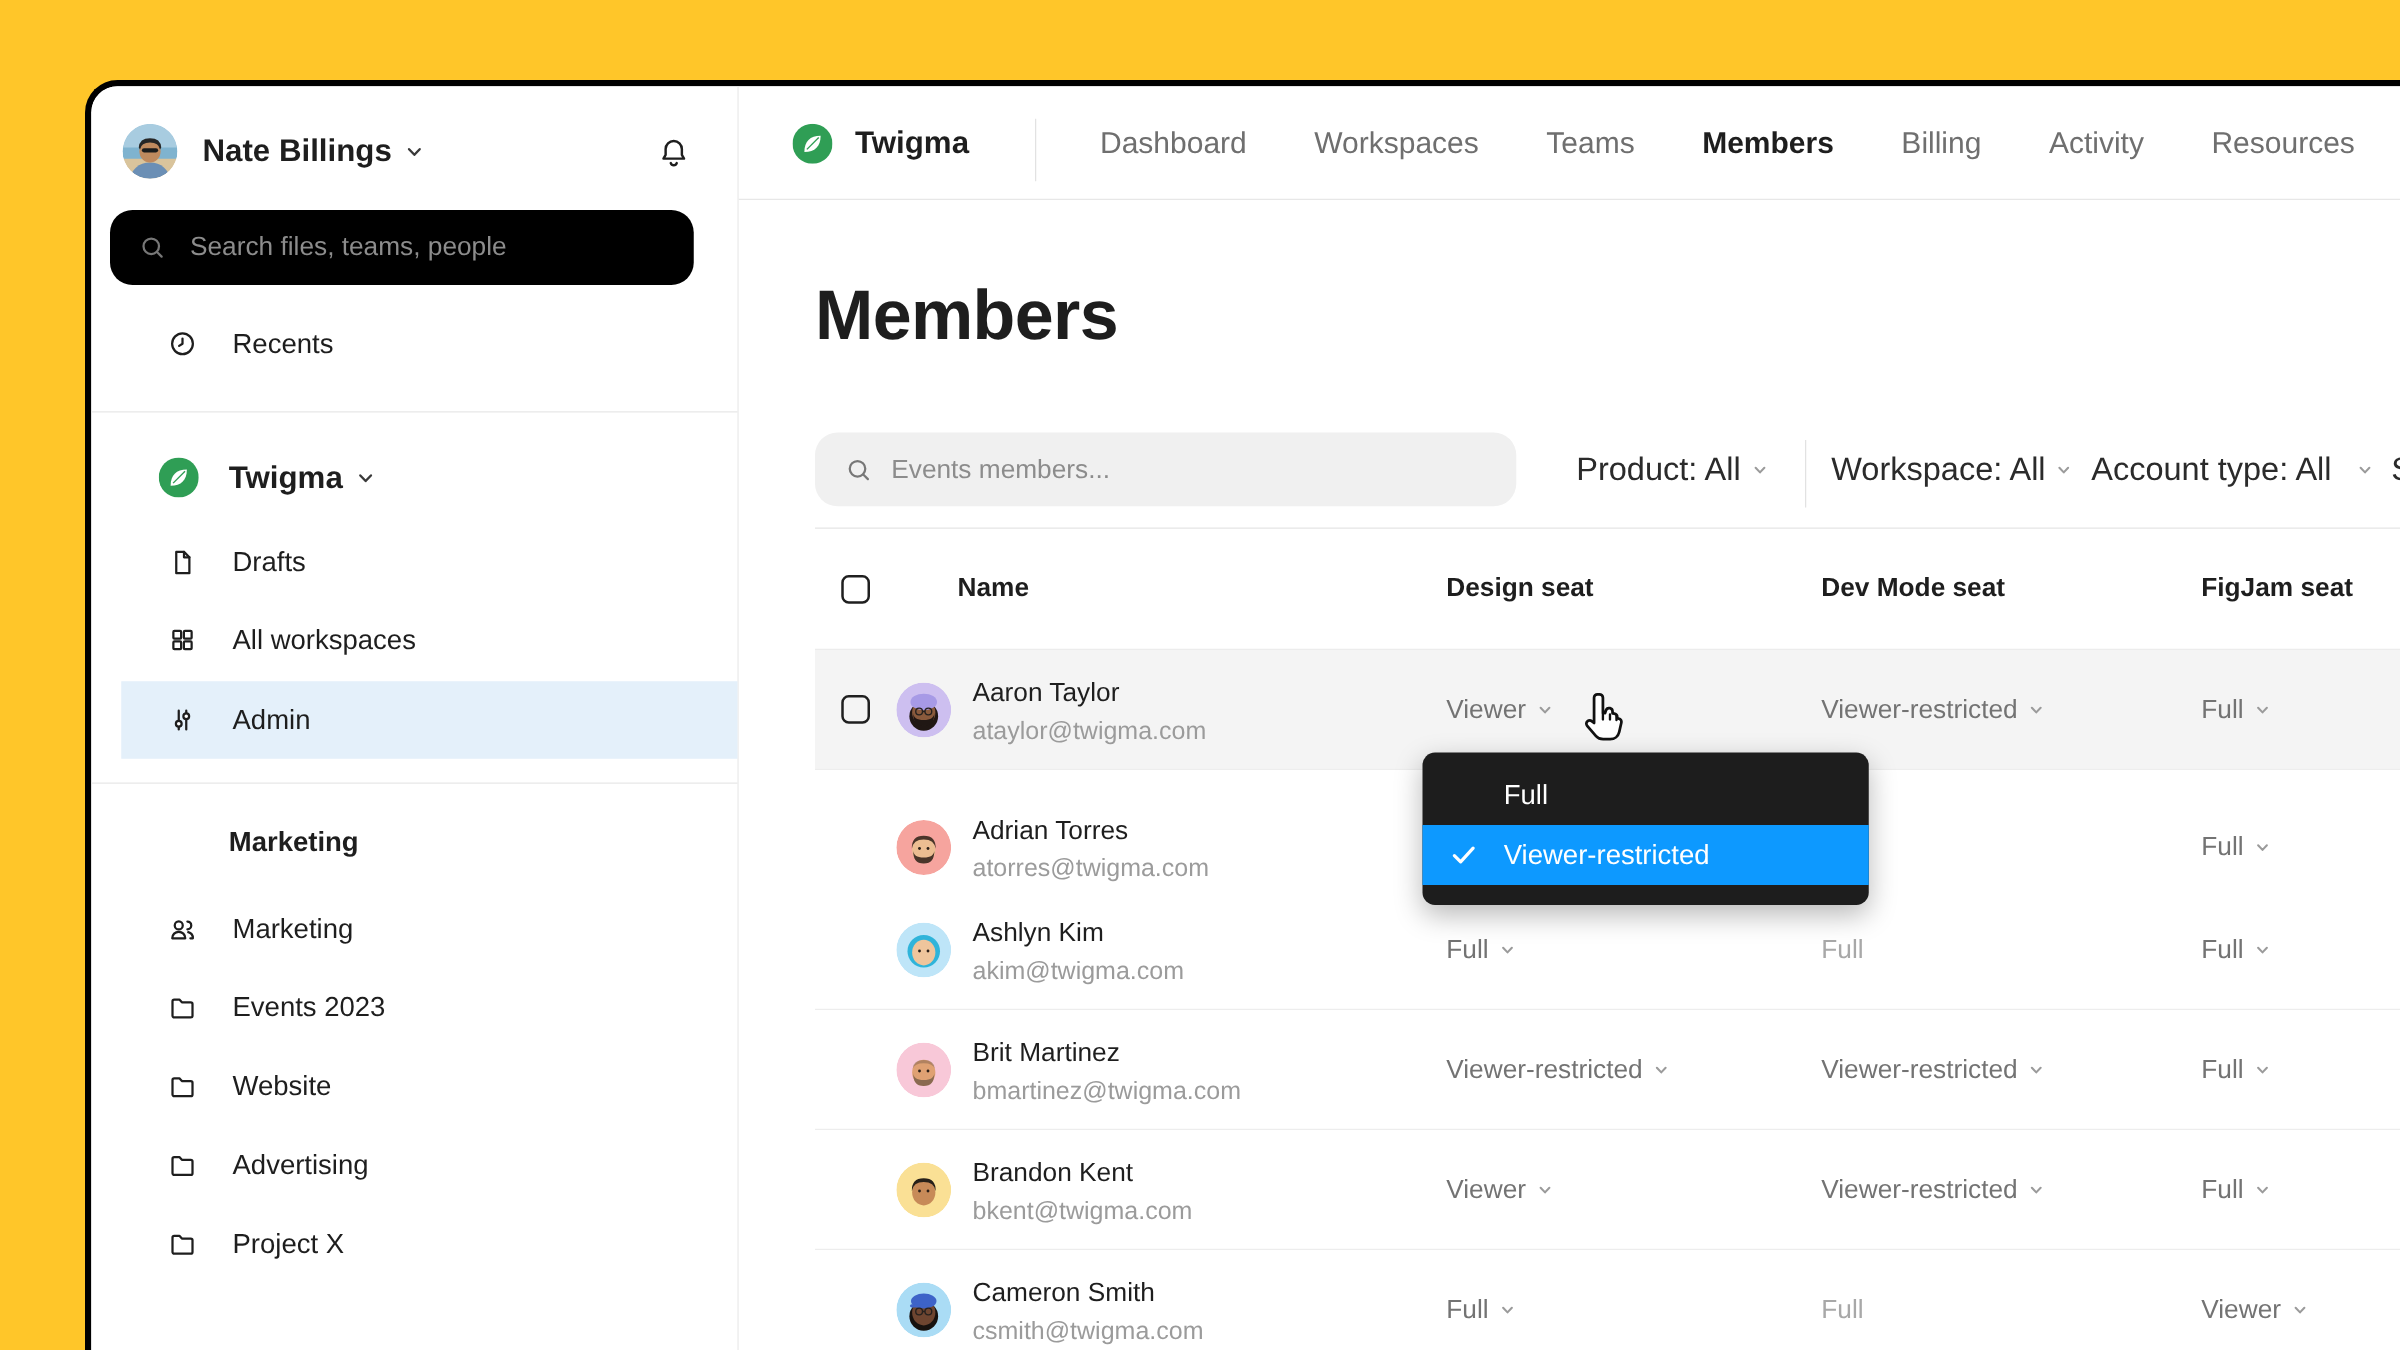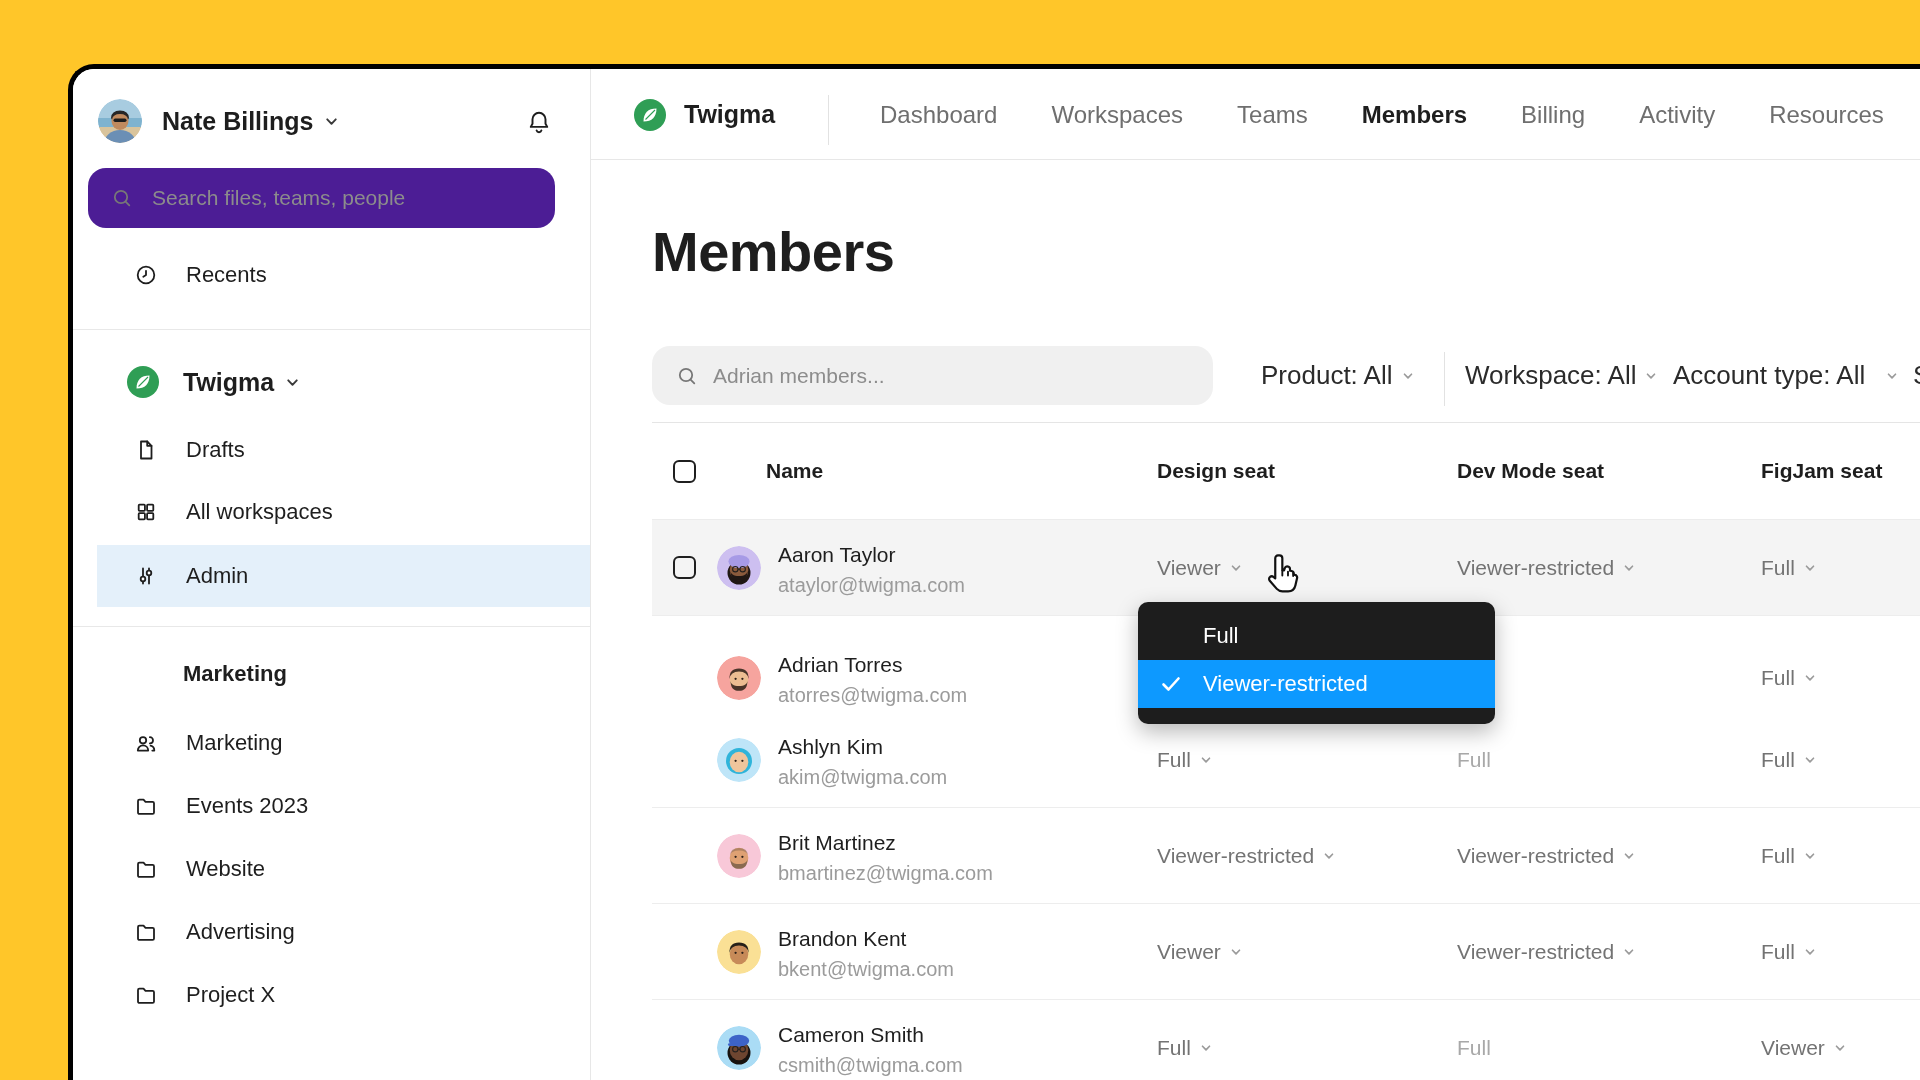--- a/index.html
+++ b/index.html
@@ -20,21 +20,21 @@
   .srow .lbl { margin-left:28px; font-size:22px; color:#1E1E1E; white-space:nowrap; }
   .srow.active { background:#E4F0FA; }
   .user-row { position:absolute; left:0; right:0; top:28px; height:48px; display:flex; align-items:center; }
   .user-row .avatar { margin-left:25px; width:44px; height:44px; border-radius:50%; overflow:hidden; flex:none; }
   .user-row .uname { margin-left:20px; font-size:25px; font-weight:600; white-space:nowrap; }
   .chev { display:inline-flex; color:#9B9B9B; }
   .chev-dark { color:#3a3a3a; }
   .user-row .chev { margin-left:10px; }
   .bell { position:absolute; right:38px; top:40px; width:26px; height:26px; }
   .spill { position:absolute; left:15px; top:99px; width:467px; height:60px; border-radius:18px;
-           background:#4c1d95; display:flex; align-items:center; padding-left:22px; }
+           background:#000000; display:flex; align-items:center; padding-left:22px; }
   .spill .ph { margin-left:18px; font-size:21px; color:#8C8C8C; white-space:nowrap; }
   .sdiv { position:absolute; left:0; right:0; height:1px; background:#E8E8E8; }
   .org-row { top:282px; }
   .org-row .logo { margin-left:30px; width:32px; height:32px; flex:none; }
   .org-row .lbl { font-weight:600; font-size:25px; margin-left:24px; }
   .org-row .chev { margin-left:10px; }
   .section-label { position:absolute; left:110px; top:592px; font-size:22px; font-weight:700; }
 
   
   .main { position:absolute; left:518px; right:0; top:0; bottom:0; background:#fff; }
@@ -276,21 +276,21 @@
 
       <h1 class="page-title">Members</h1>
 
       <div class="toolbar-pill">
         <span class="icn">
             <svg viewBox="0 0 24 24" width="24" height="24" fill="none" stroke="#1E1E1E" stroke-width="1.8" stroke-linecap="round" stroke-linejoin="round">
               <circle cx="11" cy="11" r="6.2" stroke="#777"></circle>
               <path d="M15.6 15.6L19.3 19.3" stroke="#777"></path>
             </svg>
           </span>
-        <span class="ph">Adrian members...</span>
+        <span class="ph">Events members...</span>
       </div>
 
       <div class="filter f-product">
         <span>Product: All</span>
         <span class="chev">
             <svg viewBox="0 0 16 16" width="14" height="14" fill="none" stroke="currentColor" stroke-width="1.9" stroke-linecap="round" stroke-linejoin="round">
               <path d="M4 6l4 4.2L12 6"></path>
             </svg>
           </span>
       </div>

